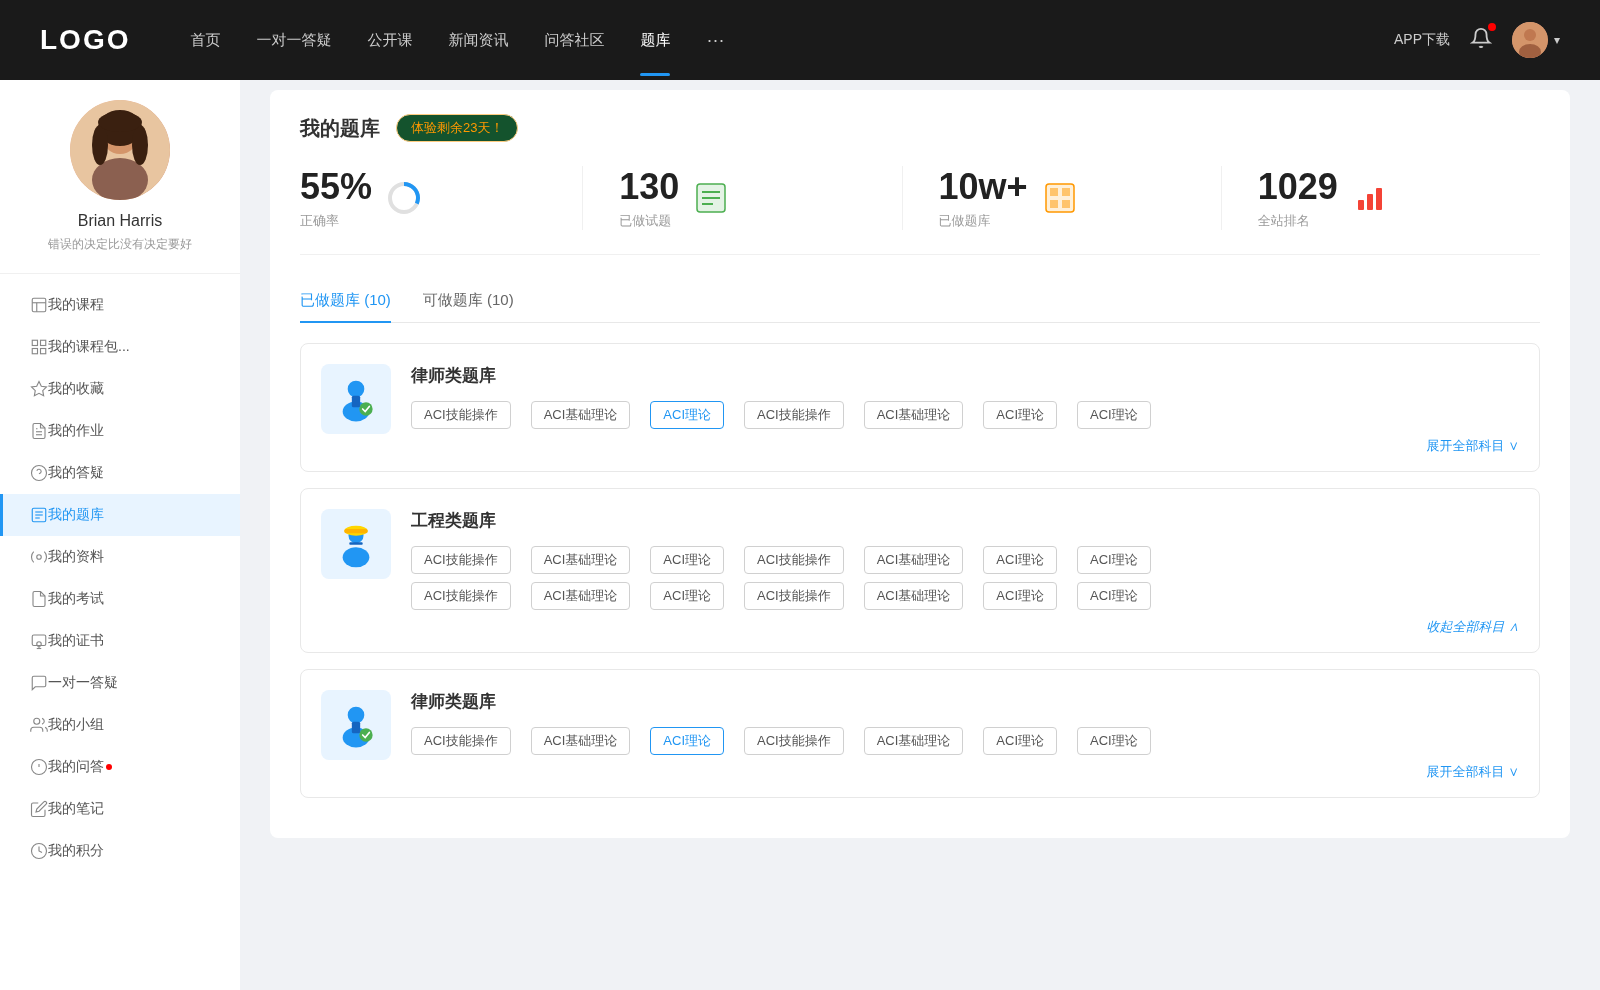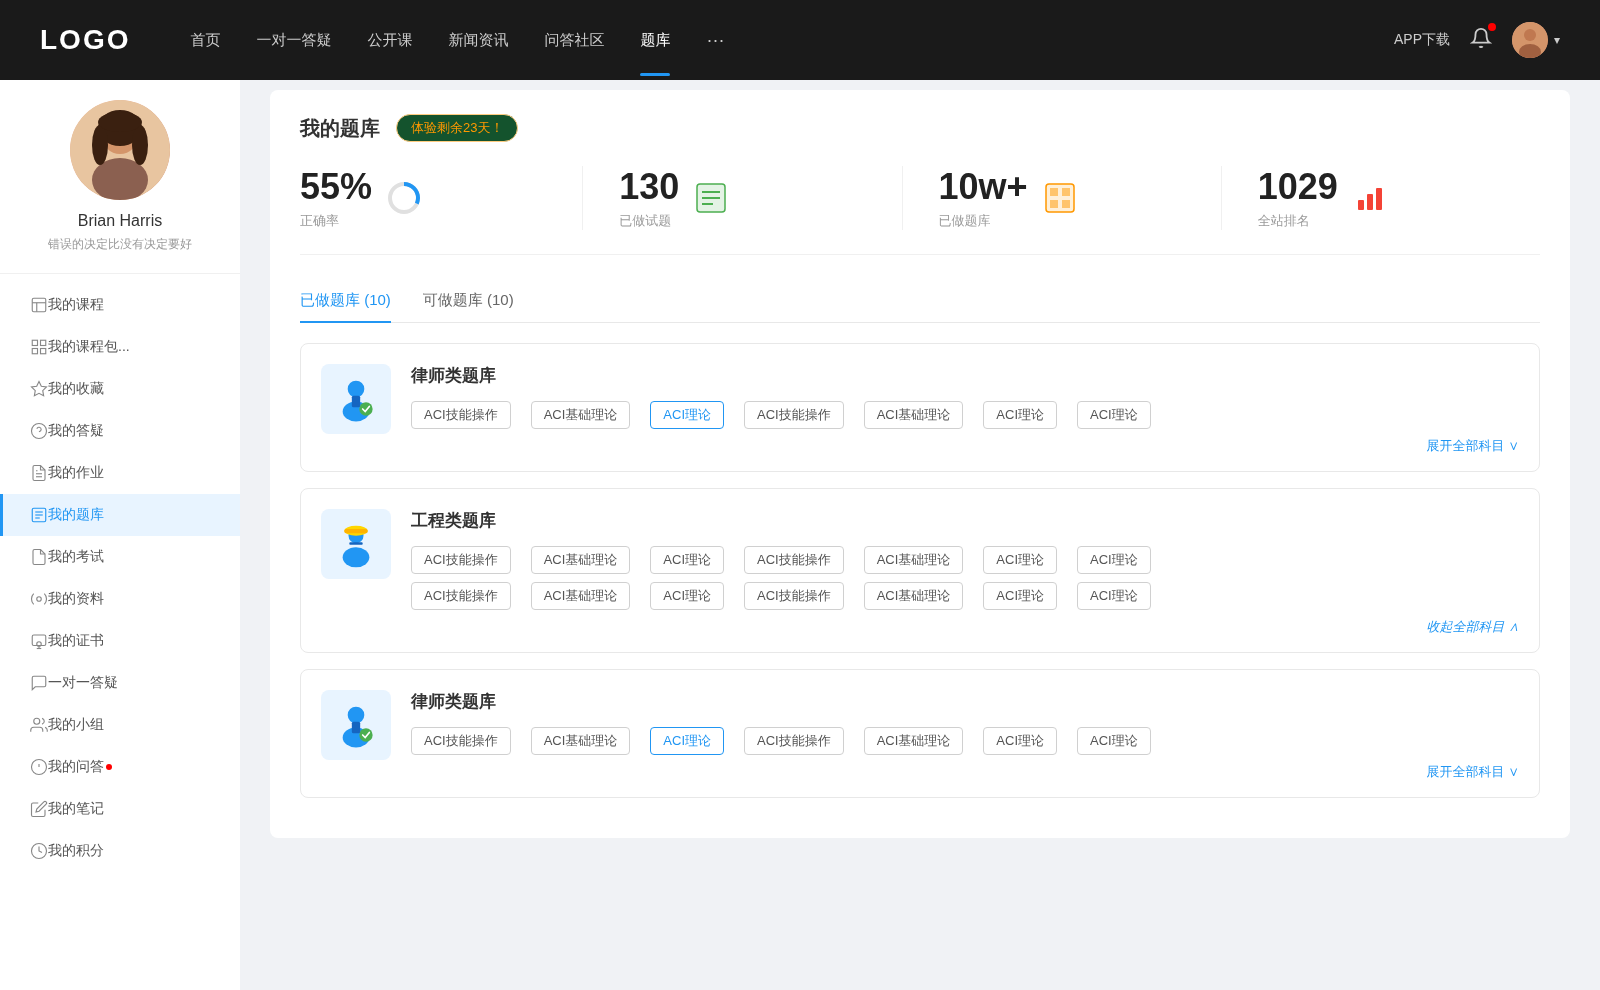--- a/index.html
+++ b/index.html
@@ -407,62 +407,62 @@
 
       <div class="sidebar-item">
         <svg class="sidebar-icon" viewBox="0 0 24 24" fill="none" stroke="currentColor" stroke-width="1.5">
           <polygon points="12,2 15.09,8.26 22,9.27 17,14.14 18.18,21.02 12,17.77 5.82,21.02 7,14.14 2,9.27 8.91,8.26"></polygon>
         </svg>
         <span>我的收藏</span>
       </div>
 
       <div class="sidebar-item">
         <svg class="sidebar-icon" viewBox="0 0 24 24" fill="none" stroke="currentColor" stroke-width="1.5">
-          <circle cx="12" cy="12" r="10"></circle>
-          <path d="M9.09 9a3 3 0 0 1 5.83 1c0 2-3 3-3 3"></path>
-          <line x1="12" y1="17" x2="12.01" y2="17"></line>
-        </svg>
-        <span>我的答疑</span>
-      </div>
-
-      <div class="sidebar-item">
-        <svg class="sidebar-icon" viewBox="0 0 24 24" fill="none" stroke="currentColor" stroke-width="1.5">
           <path d="M14 2H6a2 2 0 0 0-2 2v16a2 2 0 0 0 2 2h12a2 2 0 0 0 2-2V8z"></path>
           <polyline points="14,2 14,8 20,8"></polyline>
           <line x1="16" y1="13" x2="8" y2="13"></line>
           <line x1="16" y1="17" x2="8" y2="17"></line>
           <polyline points="10,9 9,9 8,9"></polyline>
         </svg>
         <span>我的作业</span>
+      </div>
+
+      <div class="sidebar-item">
+        <svg class="sidebar-icon" viewBox="0 0 24 24" fill="none" stroke="currentColor" stroke-width="1.5">
+          <circle cx="12" cy="12" r="10"></circle>
+          <path d="M9.09 9a3 3 0 0 1 5.83 1c0 2-3 3-3 3"></path>
+          <line x1="12" y1="17" x2="12.01" y2="17"></line>
+        </svg>
+        <span>我的答疑</span>
       </div>
 
       <div class="sidebar-item active">
         <svg class="sidebar-icon" viewBox="0 0 24 24" fill="none" stroke="#2196F3" stroke-width="1.5">
           <rect x="3" y="3" width="18" height="18" rx="2"></rect>
           <line x1="7" y1="8" x2="17" y2="8"></line>
           <line x1="7" y1="12" x2="17" y2="12"></line>
           <line x1="7" y1="16" x2="13" y2="16"></line>
         </svg>
         <span>我的题库</span>
       </div>
 
       <div class="sidebar-item">
         <svg class="sidebar-icon" viewBox="0 0 24 24" fill="none" stroke="currentColor" stroke-width="1.5">
+          <circle cx="12" cy="12" r="3"></circle>
+          <path d="M19.07 4.93a10 10 0 0 1 0 14.14M4.93 4.93a10 10 0 0 0 0 14.14"></path>
+        </svg>
+        <span>我的资料</span>
+      </div>
+
+      <div class="sidebar-item">
+        <svg class="sidebar-icon" viewBox="0 0 24 24" fill="none" stroke="currentColor" stroke-width="1.5">
           <path d="M14 2H6a2 2 0 0 0-2 2v16a2 2 0 0 0 2 2h12a2 2 0 0 0 2-2V8z"></path>
           <polyline points="14,2 14,8 20,8"></polyline>
         </svg>
         <span>我的考试</span>
-      </div>
-
-      <div class="sidebar-item">
-        <svg class="sidebar-icon" viewBox="0 0 24 24" fill="none" stroke="currentColor" stroke-width="1.5">
-          <circle cx="12" cy="12" r="3"></circle>
-          <path d="M19.07 4.93a10 10 0 0 1 0 14.14M4.93 4.93a10 10 0 0 0 0 14.14"></path>
-        </svg>
-        <span>我的资料</span>
       </div>
 
       <div class="sidebar-item">
         <svg class="sidebar-icon" viewBox="0 0 24 24" fill="none" stroke="currentColor" stroke-width="1.5">
           <rect x="3" y="4" width="18" height="14" rx="2"></rect>
           <circle cx="12" cy="16" r="3"></circle>
           <line x1="12" y1="19" x2="12" y2="22"></line>
           <line x1="9" y1="22" x2="15" y2="22"></line>
         </svg>
         <span>我的证书</span>

